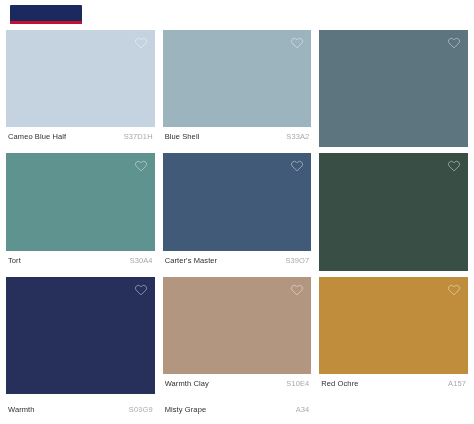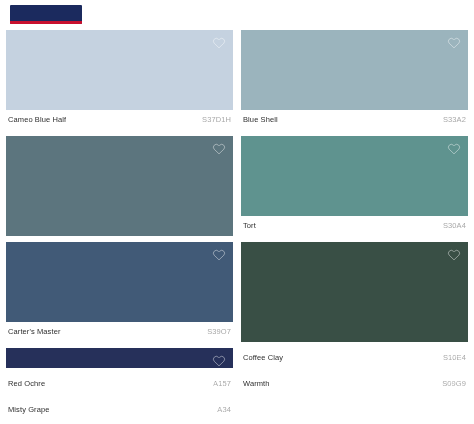--- a/index.html
+++ b/index.html
@@ -56,21 +56,21 @@
     left: 0;
     bottom: 0;
     width: 100%;
     height: 3px;
     background: #c8102e;
   }
 
   
   .grid {
     display: grid;
-    grid-template-columns: repeat(2, 1fr);
+    grid-template-columns: repeat(3, 1fr);
     grid-template-rows: repeat(3, 1fr);
     gap: 0px;
     width: 474px;
     height: 398px;
     padding: 0 2px 2px 2px;
   }
 
   .cell {
     display: flex;
     flex-direction: column;
@@ -214,21 +214,21 @@
       </div>
       <div class="cell">
         <div class="swatch" style="background:#b39680">
           <span class="heart-icon">
             <svg viewBox="0 0 24 22" fill="none" stroke="#ffffff" stroke-opacity="0.85" stroke-width="1.6">
               <path d="M12 20.2 3.6 12.1a5 5 0 0 1 7.1-7l1.3 1.3 1.3-1.3a5 5 0 0 1 7.1 7L12 20.2z"></path>
             </svg>
           </span>
         </div>
         <div class="caption">
-          <span class="swatch-name">Coffee Clay</span>
+          <span class="swatch-name">Warmth Clay</span>
           <span class="swatch-code">S10E4</span>
         </div>
       </div>
       <div class="cell">
         <div class="swatch" style="background:#c08d3c">
           <span class="heart-icon">
             <svg viewBox="0 0 24 22" fill="none" stroke="#ffffff" stroke-opacity="0.85" stroke-width="1.6">
               <path d="M12 20.2 3.6 12.1a5 5 0 0 1 7.1-7l1.3 1.3 1.3-1.3a5 5 0 0 1 7.1 7L12 20.2z"></path>
             </svg>
           </span>

